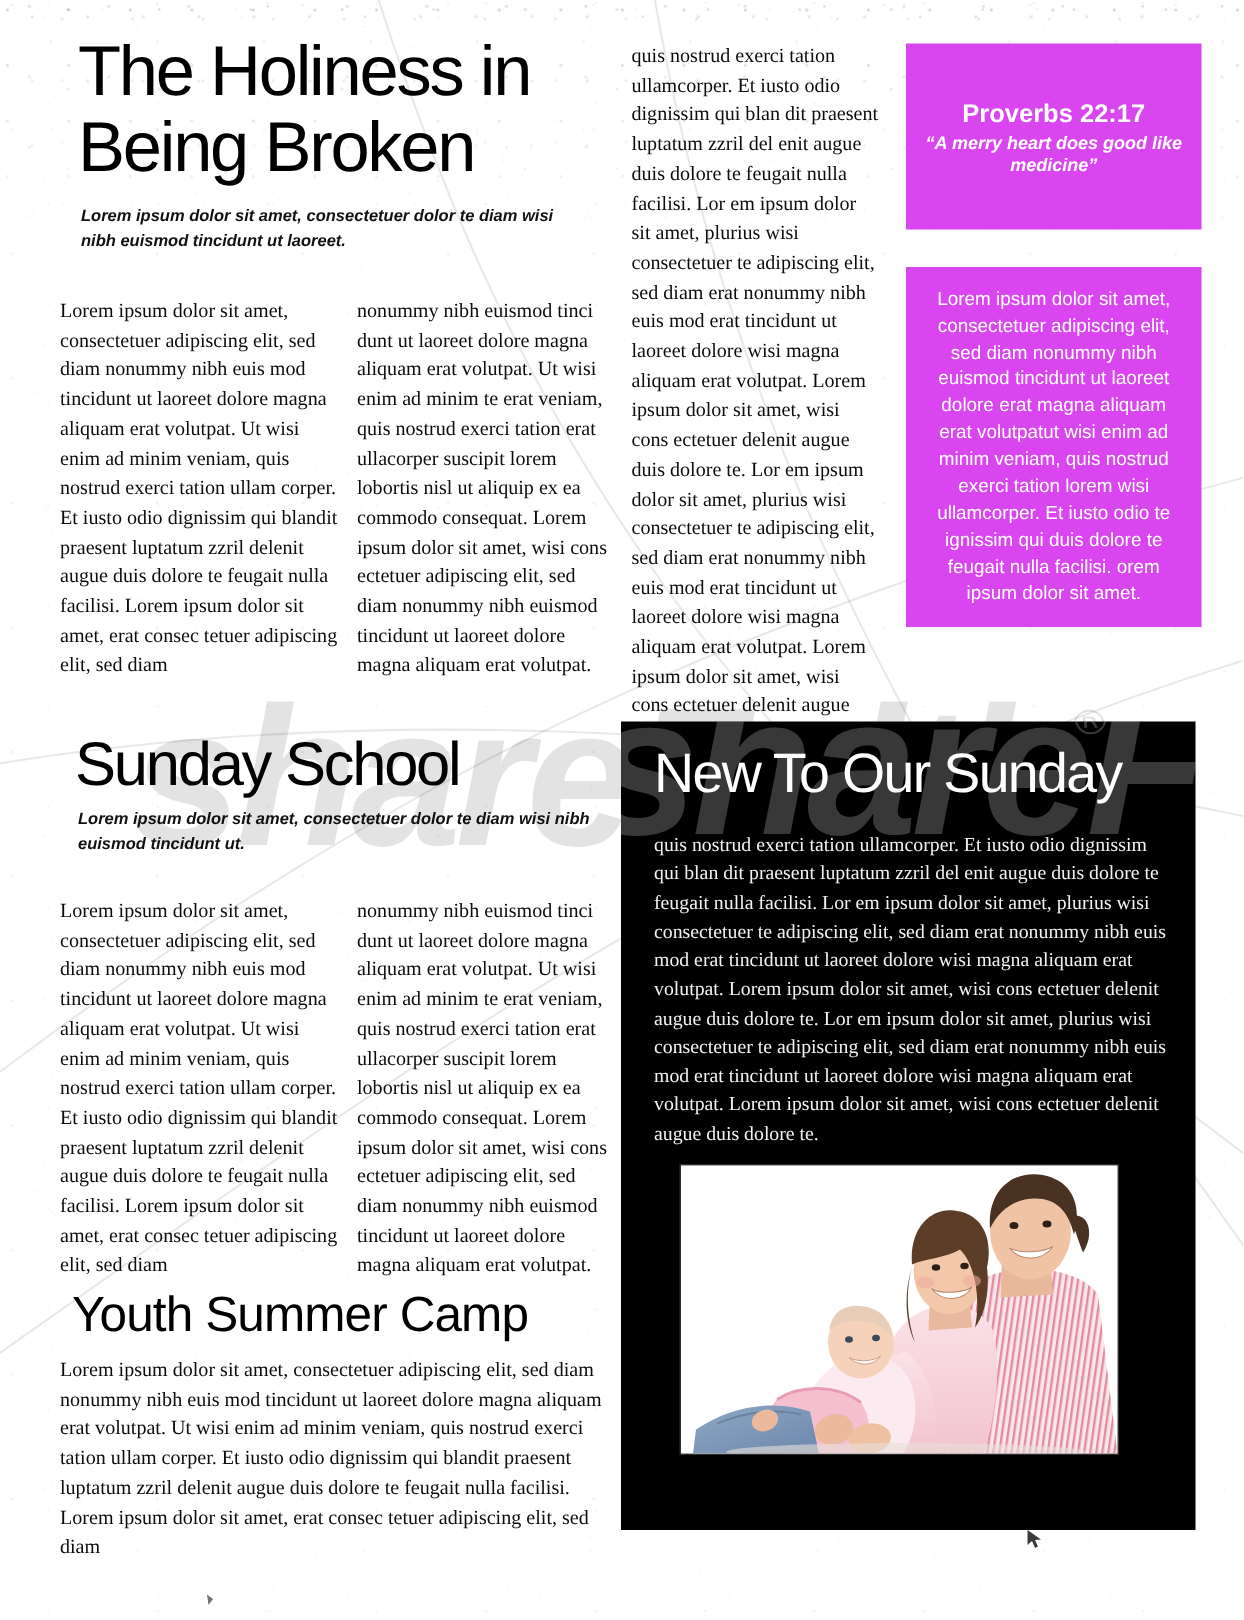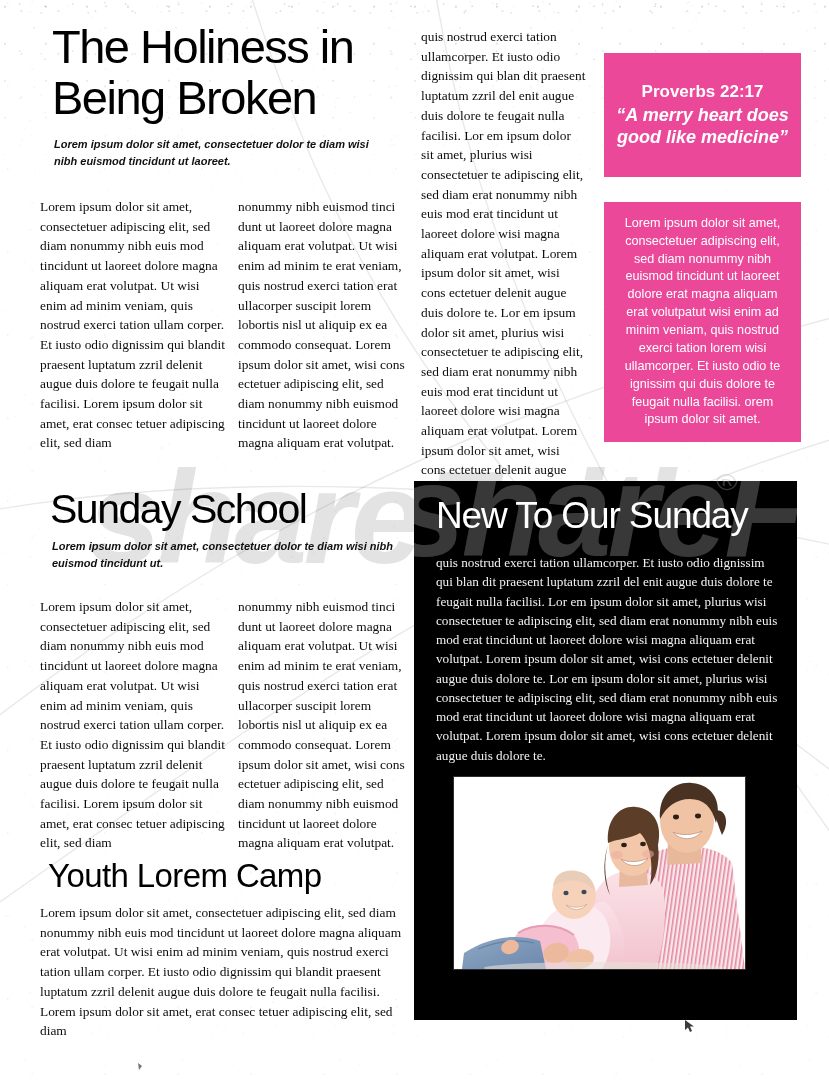--- a/index.html
+++ b/index.html
@@ -156,24 +156,23 @@
   }
   #holiness-col-3 {
     position: absolute;
     left: 421px; top: 27px;
     width: 165px;
   }
 
   
   .black-box {
     position: absolute;
-    background: #ec4899;
+    background: #d946ef;
     color: #ffffff;
     z-index: 5;
-    margin-top: 24px;
   }
   #verse-box {
     left: 604px; top: 29px;
     width: 197px; height: 124px;
     display: flex;
     flex-direction: column;
     justify-content: center;
     align-items: center;
   }
   #verse-reference {
@@ -182,21 +181,21 @@
     font-size: 17px;
     line-height: 1.25;
     margin: 0 0 2px 0;
     text-align: center;
     color: #fff;
   }
   #verse-quote {
     font-family: "Liberation Sans", sans-serif;
     font-style: italic;
     font-weight: bold;
-    font-size: 18px;
+    font-size: 12px;
     line-height: 1.22;
     margin: 0;
     text-align: center;
     color: #fff;
     width: 185px;
   }
 
   #sidebar-box {
     left: 604px; top: 178px;
     width: 197px; height: 240px;
@@ -368,21 +367,21 @@
     <h2 class="headline" id="sunday-title">Sunday School</h2>
 
     <p class="subhead" id="sunday-subtitle">Lorem ipsum dolor sit amet, consectetuer dolor te  diam wisi nibh euismod tincidunt ut.</p>
 
     <p class="body-serif" id="sunday-col-1">Lorem ipsum dolor sit amet, consectetuer adipiscing elit, sed diam nonummy nibh euis mod tincidunt ut laoreet dolore magna aliquam erat volutpat. Ut wisi enim ad minim veniam, quis nostrud exerci tation ullam corper. Et iusto odio dignissim qui blandit praesent luptatum zzril delenit augue duis dolore te feugait nulla facilisi. Lorem ipsum dolor sit amet, erat consec tetuer adipiscing elit, sed diam</p>
 
     <p class="body-serif" id="sunday-col-2">nonummy nibh euismod tinci dunt ut laoreet dolore magna aliquam erat volutpat. Ut wisi enim ad minim te erat veniam, quis nostrud exerci tation erat ullacorper suscipit lorem lobortis nisl ut aliquip ex ea commodo consequat. Lorem ipsum dolor sit amet, wisi cons ectetuer adipiscing elit, sed diam nonummy nibh euismod tincidunt ut laoreet dolore magna aliquam erat volutpat.</p>
   </div>
 
   <div id="article-youth">
-    <h2 class="headline" id="youth-title">Youth Lorem Camp</h2>
+    <h2 class="headline" id="youth-title">Youth Summer Camp</h2>
 
     <p class="body-serif" id="youth-body">Lorem ipsum dolor sit amet, consectetuer adipiscing elit, sed diam nonummy nibh euis mod tincidunt ut laoreet dolore magna aliquam erat volutpat.  Ut wisi enim ad minim veniam, quis nostrud exerci tation ullam corper. Et iusto odio dignissim qui blandit praesent luptatum zzril delenit augue duis dolore  te feugait nulla facilisi. Lorem ipsum dolor sit amet, erat consec tetuer adipiscing elit, sed diam</p>
   </div>
 
   <div id="family-panel">
 
     <div class="panel-watermark">shareFaith</div>
     <div class="panel-watermark-reg">®</div>
 
     <h2 id="family-title">New To Our Sunday</h2>

